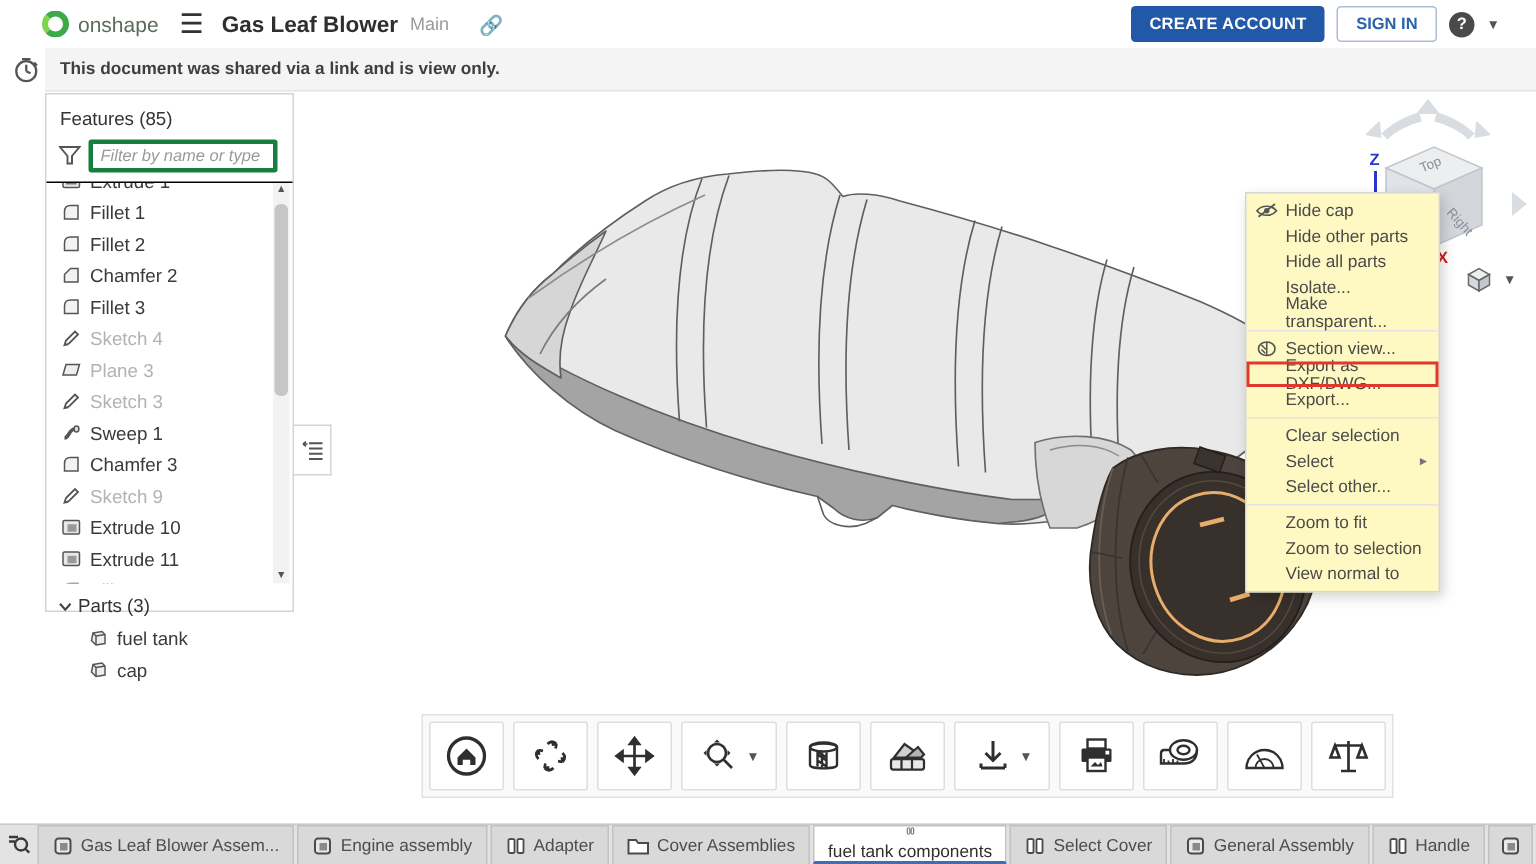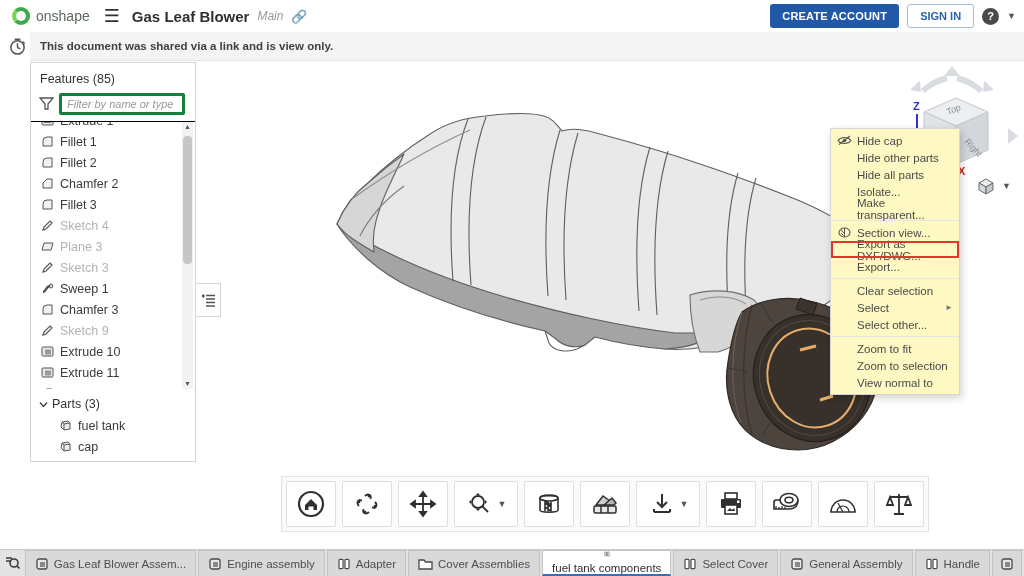--- a/index.html
+++ b/index.html
@@ -1,46 +1,46 @@
 <!DOCTYPE html>
 <html><head>
 <meta charset="utf-8">
 <style>
   * { margin:0; padding:0; box-sizing:border-box; }
   html,body { width:1024px; height:576px; overflow:hidden;
     font-family:"Liberation Sans", sans-serif; background:#fff; color:#3c3c3c; }
 
   
   .header { position:absolute; left:0; top:0; width:1024px; height:32px;
-    background:#fff; display:flex; align-items:center; padding:0 8px; z-index:30; }
+    background:#fff; display:flex; align-items:center; padding:0 24px; z-index:30; }
   .logo-mark { width:18px; height:18px; border-radius:50%; border:4px solid #3daa4a;
     border-left-color:#7fd34f; margin:0 6px 0 4px; }
   .brand-name { font-size:14px; color:#5c6b5e; margin-right:14px; }
   .hamburger { font-size:18px; color:#333; margin-right:12px; cursor:pointer; line-height:1; }
   .doc-title { font-size:15px; font-weight:bold; color:#2f2f2f; margin-right:8px; }
-  .ws-label { font-size:12px; color:#9a9a9a; margin-right:8px;font-style:italic; }
+  .ws-label { font-size:12px; color:#9a9a9a; margin-right:20px; }
   .link-icon { color:#8a8a8a; font-size:13px; }
   .header-right { margin-left:auto; display:flex; align-items:center; gap:8px; }
   .btn-primary { background:#2158a8; color:#fff; font-size:11px; font-weight:bold;
     border:none; border-radius:3px; padding:6px 12px; letter-spacing:.2px; cursor:pointer; }
   .btn-outline { background:#fff; color:#2b62ab; font-size:11px; font-weight:bold;
     border:1px solid #a9bdd6; border-radius:3px; padding:5px 12px; cursor:pointer; }
   .help-circle { width:17px; height:17px; border-radius:50%; background:#4a4a4a; color:#fff;
     font-size:11px; font-weight:bold; display:flex; align-items:center; justify-content:center; cursor:pointer; }
   .caret-sm { font-size:9px; color:#555; }
 
   
   .notif { position:absolute; left:30px; top:32px; width:994px; height:29px;
     background:#f4f4f4; border-bottom:1px solid #e6e6e6; display:flex; align-items:center;
     padding-left:10px; z-index:4; }
   .notif-text { font-size:11.5px; font-weight:bold; color:#3f3f3f; }
   .history-icon { position:absolute; left:8px; top:37px; width:19px; height:19px; color:#555; z-index:5; }
 
   
-  .panel { position:absolute; left:30px; top:62px; width:166px; height:400px;
+  .panel { position:absolute; left:30px; top:62px; width:166px; height:346px;
     background:#fff; border:1px solid #d4d4d4; z-index:6; }
   .panel-title { font-size:12.5px; color:#333; padding:9px 0 6px 9px; }
   .filter-row { display:flex; align-items:center; padding:1px 6px 6px 8px; gap:5px; }
   .filter-input { width:126px; height:22px; border:3px solid #15803d; border-radius:2px;
     font-size:11px; font-style:italic; color:#555; padding:0 5px;
     font-family:"Liberation Sans", sans-serif; }
   .filter-input::placeholder { color:#9a9a9a; }
   .feat-wrap { position:relative; height:268px; border-top:1px solid #000000; overflow:hidden; }
   .feat-rows { margin-top:-12px; }
   .feat-row { display:flex; align-items:center; gap:6px; height:21px; padding-left:10px;

